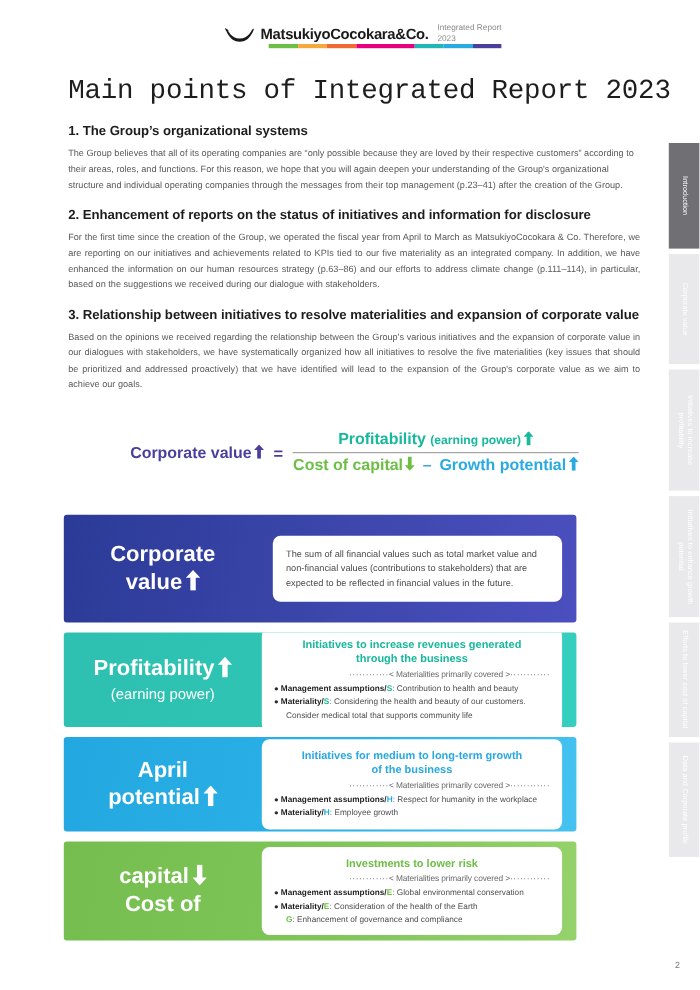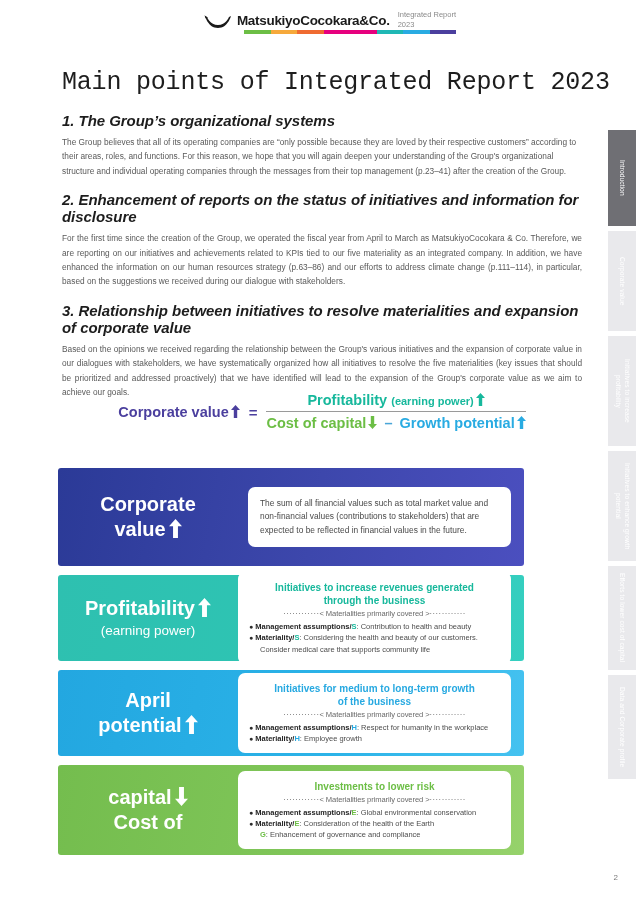--- a/index.html
+++ b/index.html
@@ -5,21 +5,21 @@
   * { box-sizing: border-box; margin: 0; padding: 0; }
   html, body {
     width: 636px; height: 900px;
     background: #ffffff;
     font-family: "Liberation Sans", sans-serif;
     overflow: hidden;
   }
   .page { position: relative; width: 636px; height: 900px; background:#fff; }
 
   
-  .header { position: absolute; top: 8px; left: 0; width: 512px; height: 46px; }
+  .header { position: absolute; top: 18px; left: 0; width: 512px; height: 46px; }
   .logo-wrap { position: absolute; right: 56px; top: 0; display: flex; align-items: flex-start; }
   .logo-mark { width: 30px; height: 20px; margin-right: 4px; margin-top: 4px; }
   .logo-text {
     font-size: 13.5px; font-weight: bold; letter-spacing: -0.3px;
     color: #1a1a1a; white-space: nowrap; margin-top: 5px;
   }
   .report-label {
     margin-left: 8px; margin-top: 2px;
     font-size: 7.5px; line-height: 9.5px; color: #8a8a8a; white-space: nowrap;
   }
@@ -31,22 +31,22 @@
 
   
   .main-title {
     position: absolute; left: 62px; top: 68px;
     font-size: 25px; font-weight: normal; color: #1d1d1d; letter-spacing: -0.2px; font-family: Liberation Mono, monospace;
   }
 
   
   .sections { position: absolute; left: 62px; top: 112px; width: 520px; }
   .sec-head {
-    font-size: 15px; font-weight: bold; color: #1d1d1d;
-    margin-bottom: 6px; letter-spacing: -0.05px; font-style: italic;
+    font-size: 12px; font-weight: bold; color: #1d1d1d;
+    margin-bottom: 6px; letter-spacing: -0.05px;
   }
   .sec-body {
     font-size: 8.3px; line-height: 14.4px; color: #595959;
     text-align: justify; margin-bottom: 13px;
   }
   .sec-body.nojust { text-align: left; }
 
   
   .formula {
     position: absolute; left: 62px; top: 392px; width: 520px;
@@ -80,21 +80,21 @@
   .banner-left .big { font-size: 20px; font-weight: bold; line-height: 25px; }
   .banner-left .sub { font-size: 13.5px; line-height: 19px; font-weight: normal; }
   .banner-card {
     background: #fff; border-radius: 7px; margin: 13px 13px 13px 0;
     padding: 9px 11px; flex: 1 1 auto;
   }
   .card-title {
     font-size: 10px; font-weight: bold; text-align: center; line-height: 13px;
   }
   .cov-line {
-    font-size: 7.6px; text-align: center; color: #6a6a6a; margin: 2px 0 3px 0;
+    font-size: 7.6px; text-align: right; color: #6a6a6a; margin: 2px 0 3px 0;
     letter-spacing: -0.1px;
   }
   .cov-line .dots { letter-spacing: 0.5px; }
   .bullet-row {
     font-size: 7.5px; line-height: 11.2px; color: #4d4d4d; white-space: nowrap;
   }
   .bullet-row .dot { font-size: 7px; margin-right: 2px; color:#2b2b2b; }
   .bullet-row b { color: #1f1f1f; }
   .bullet-row .indent { padding-left: 11px; display: inline-block; }
 
@@ -224,21 +224,21 @@
           <div class="big">Profitability<span><svg width="13" height="19" viewBox="0 0 9 13" style="vertical-align:-2px;margin-left:3px">
                 <path d="M4.5 0 L9 5 L6.2 5 L6.2 13 L2.8 13 L2.8 5 L0 5 Z" fill="#ffffff"></path>
               </svg></span></div>
           <div class="sub">(earning power)</div>
         </div>
         <div class="banner-card">
           <div class="card-title">Initiatives to increase revenues generated<div>through the business</div></div>
           <div class="cov-line"><span class="dots">············</span><span>&lt; Materialities primarily covered &gt;</span><span class="dots">············</span></div>
           <div class="bullet-row"><span class="dot">●</span><b>Management assumptions/</b><span class="mk">S</span><span>: Contribution to health and beauty</span></div>
           <div class="bullet-row"><span class="dot">●</span><b>Materiality/</b><span class="mk">S</span><span>: Considering the health and beauty of our customers.</span></div>
-          <div class="bullet-row"><span class="indent"></span><span>Consider medical care that supports community life</span></div>
+          <div class="bullet-row"><span class="indent"></span><span>Consider medical total that supports community life</span></div>
         </div>
       </div>
       <div class="banner b-grow">
         <div class="banner-left">
           <div class="big">April</div>
           <div class="big">potential<span><svg width="13" height="19" viewBox="0 0 9 13" style="vertical-align:-2px;margin-left:3px">
                 <path d="M4.5 0 L9 5 L6.2 5 L6.2 13 L2.8 13 L2.8 5 L0 5 Z" fill="#ffffff"></path>
               </svg></span></div>
         </div>
         <div class="banner-card">

